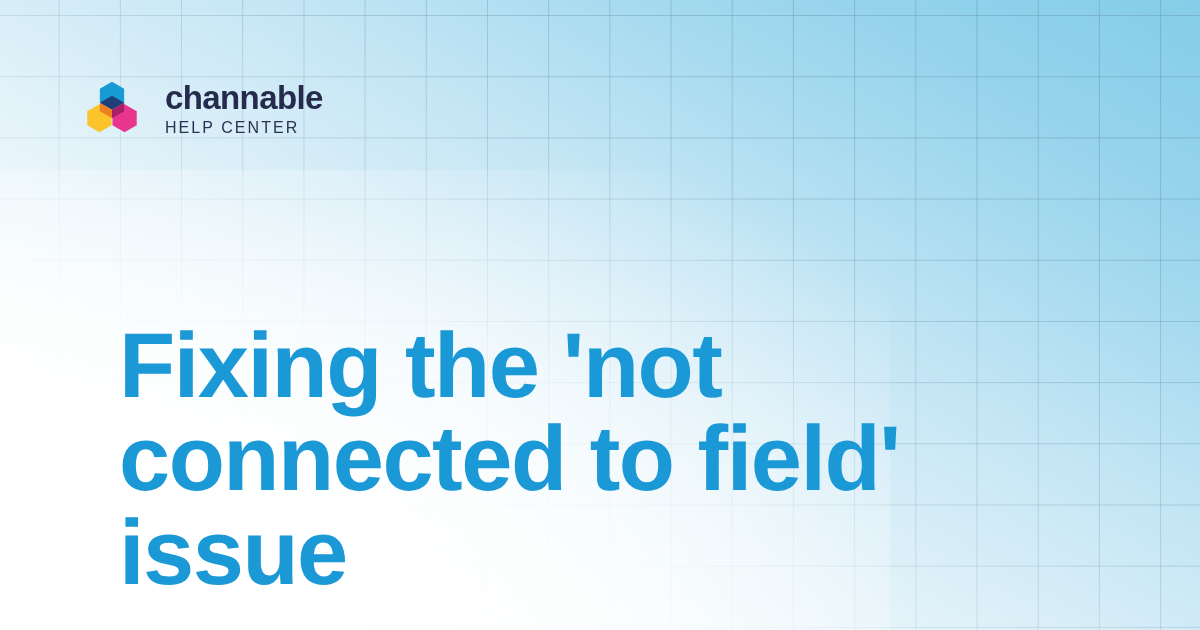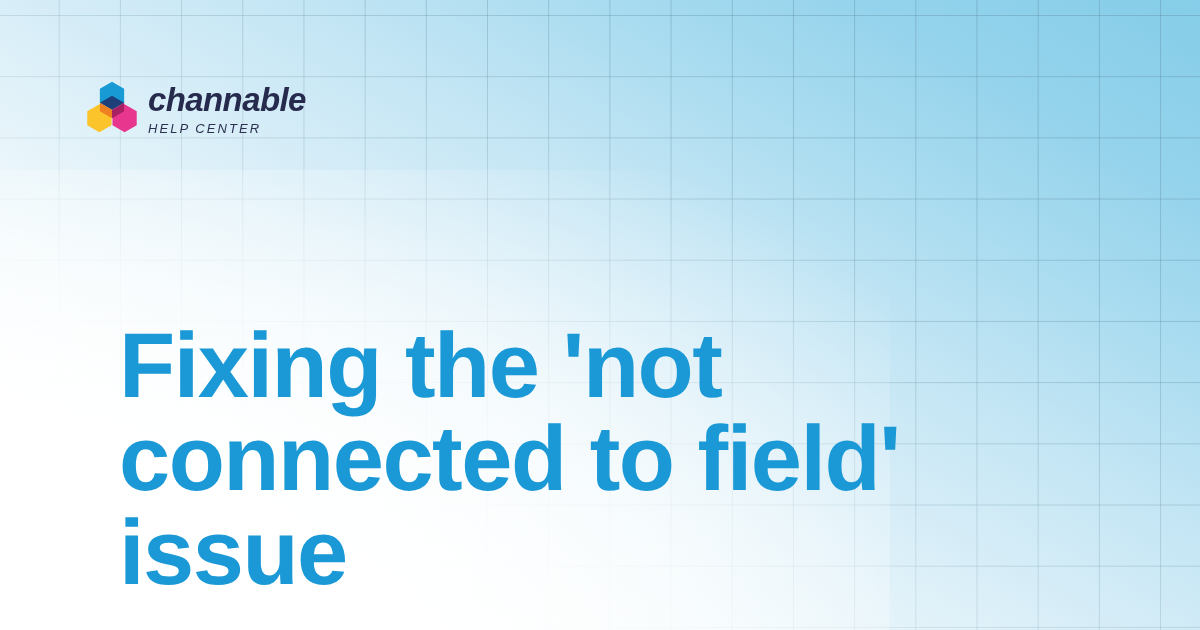--- a/index.html
+++ b/index.html
@@ -82,22 +82,21 @@
   }
 
   
 
   .logo {
     position: absolute;
     left: 84px;
     top: 80px;
     display: flex;
     align-items: center;
-    gap: 8px;
-    font-style: italic;
+    gap: 25px;
   }
 
   .logo-mark {
     width: 56px;
     height: 56px;
     display: block;
     flex: 0 0 auto;
   }
 
   .logo-words {
@@ -109,21 +108,21 @@
 
   .logo-brand {
     font-size: 33px;
     font-weight: bold;
     color: #262a4d;
     line-height: 1.0;
     letter-spacing: -0.6px;
   }
 
   .logo-sub {
-    font-size: 13px;
+    font-size: 16px;
     font-weight: normal;
     color: #2c3150;
     letter-spacing: 2.05px;
     line-height: 1.0;
     margin-top: 6px;
   }
 
   
 
   .headline {

